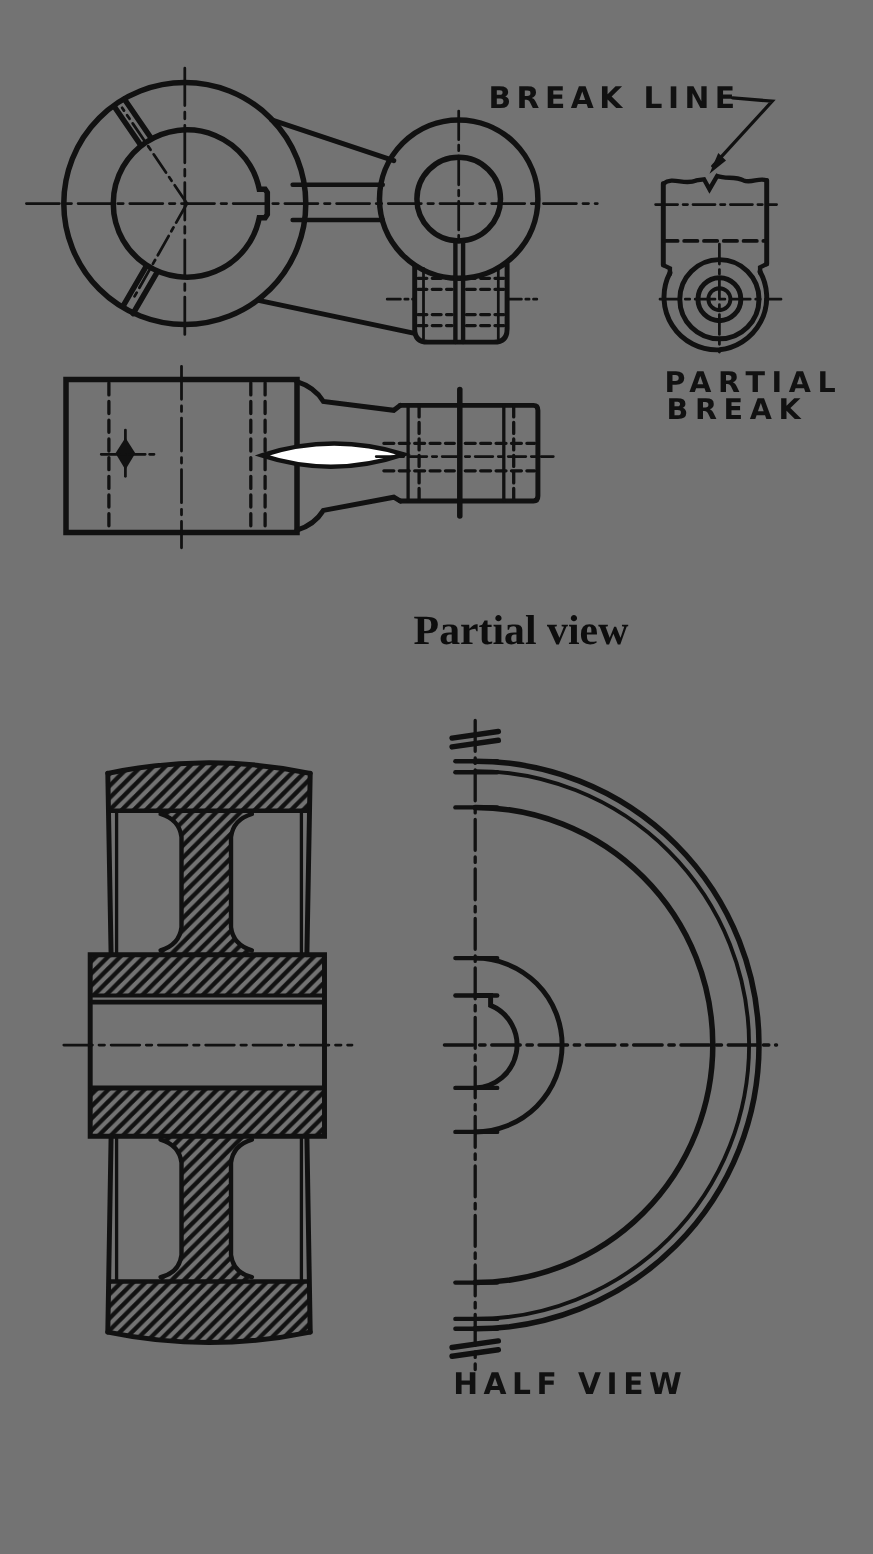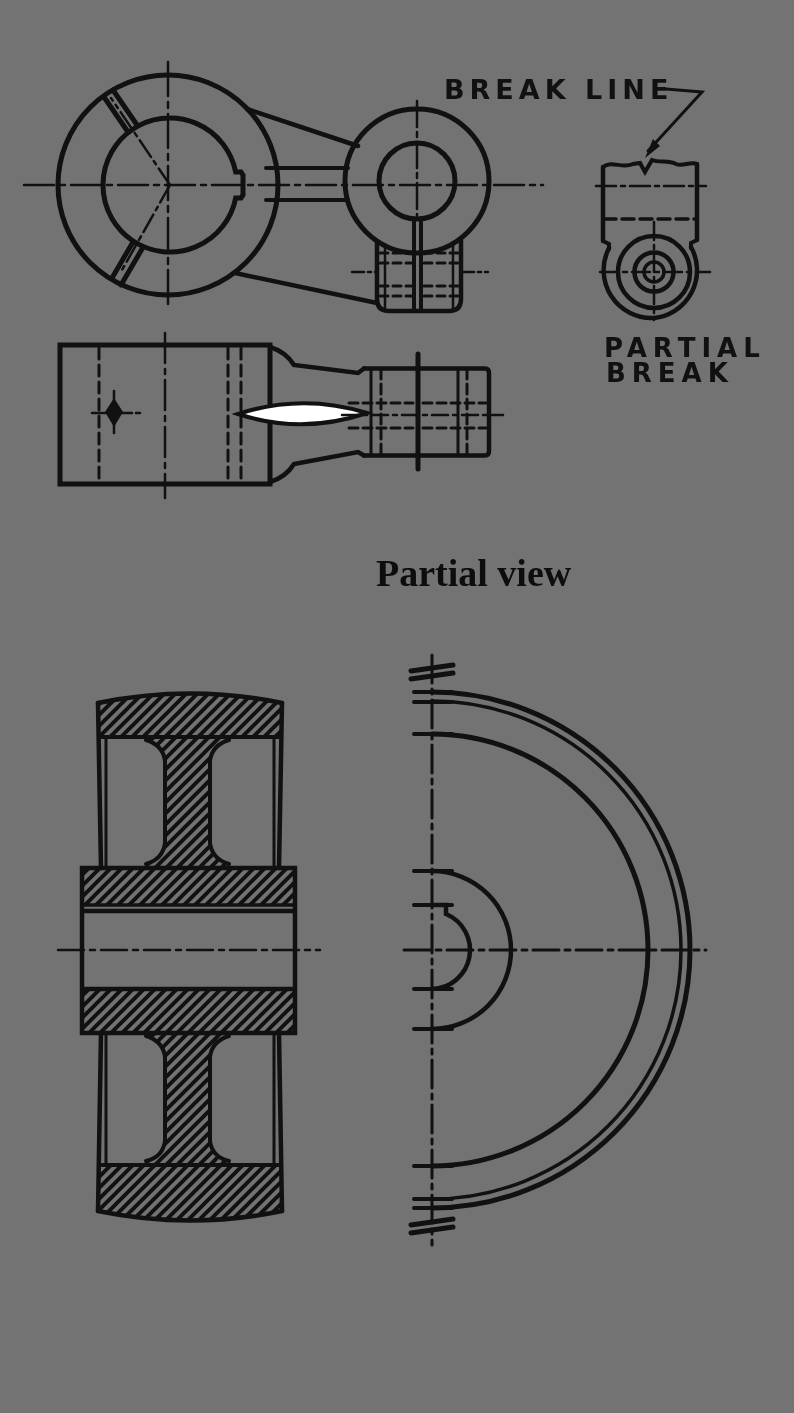--- a/index.html
+++ b/index.html
@@ -183,14 +183,15 @@
       <path d="M411,1225 L453,1219"></path>
           <path d="M411,1233 L453,1227"></path>
     </g>
   </g>
 </svg>
 
   <div class="lbl lbl-breakline">BREAK LINE</div>
   <div class="lbl lbl-partial1">PARTIAL</div>
   <div class="lbl lbl-partial2">BREAK</div>
   <div class="caption cap-top">Partial view</div>
+  <div class="lbl lbl-halfview">HALF VIEW</div>
 
 </div>
 
 </body></html>

